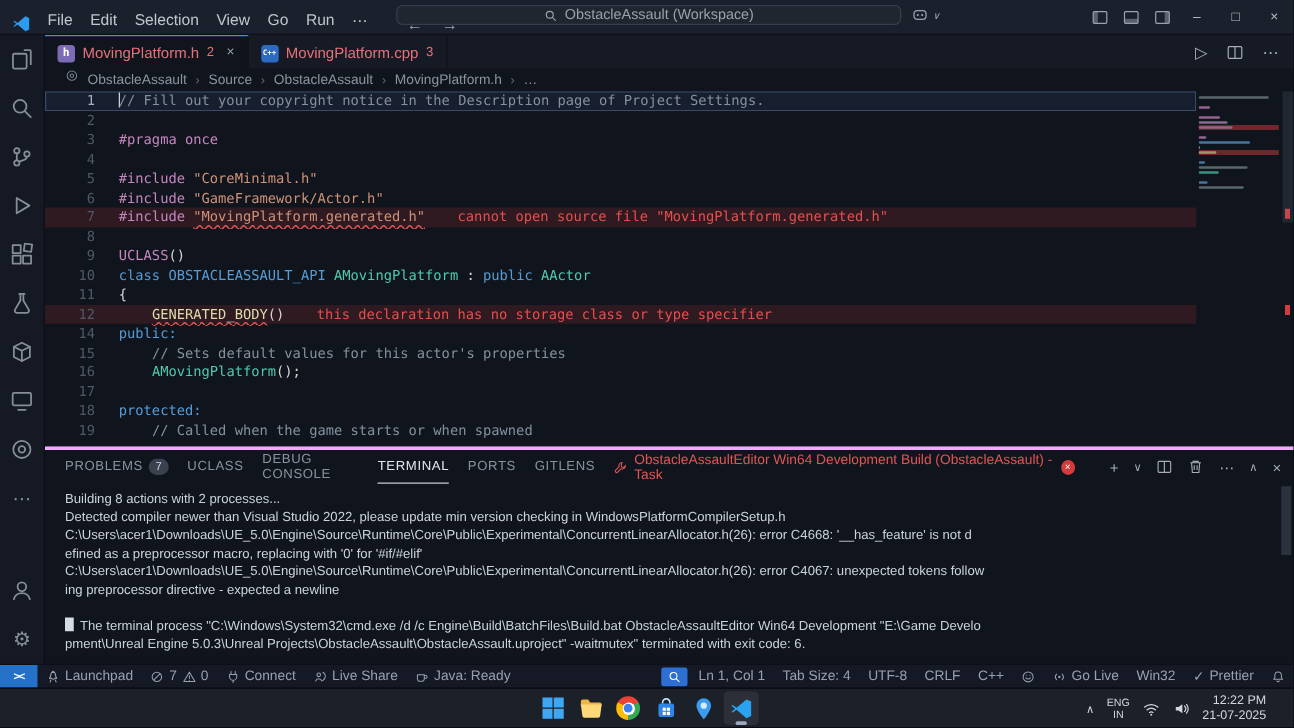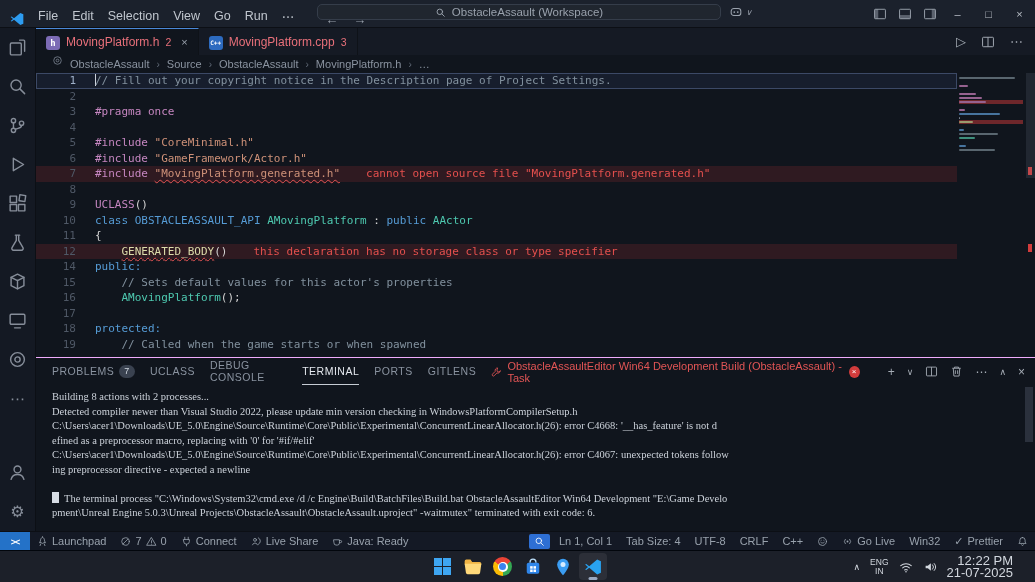--- a/index.html
+++ b/index.html
@@ -61,34 +61,34 @@
 .cursor{display:inline-block;width:1px;height:12px;background:#cdd3dc;margin-right:-1px;vertical-align:-2px}
 .c-comment{color:#82919e}.c-preproc{color:#c586c0}.c-string{color:#ce9178}
 .c-kw{color:#569cd6}.c-type{color:#4ec9b0}.c-func{color:#dcdcaa}.c-plain{color:#d4d4d4}
 .minimap{position:absolute;top:3px;right:12px;width:64px}
 .mini-row{height:4px;display:flex;align-items:center}
 .mini-row i{display:block;height:2px;border-radius:1px}
 .mini-row.mini-err{background:rgba(226,61,61,.45)}
 .ruler-mark{position:absolute;right:3px;width:4px;height:8px;background:#d23c3c}
 .code-scrollbar{position:absolute;right:0;top:0;width:9px;height:105px;background:rgba(125,137,158,.16)}
 
-.panel{height:174px;border-top:1px solid #f0abfc;background:#10151d;display:flex;flex-direction:column}
+.panel{height:174px;border-top:3px solid #f0abfc;background:#10151d;display:flex;flex-direction:column}
 .panel-head{height:27px;display:flex;align-items:center;padding:0 10px 0 16px}
 .ptabs{display:flex;height:27px}
 .ptab{font-size:10.5px;letter-spacing:.5px;color:#8a93a0;margin-right:15px;display:flex;align-items:center;gap:5px;border-bottom:1px solid transparent}
 .ptab.active{color:#e4e8ee;border-bottom-color:#c6ccd4}
 .pbadge{background:#3a4250;border-radius:8px;font-size:9px;padding:0 5px;line-height:13px;color:#d2d8e0}
 .panel-right{margin-left:auto;display:flex;align-items:center;gap:28px}
 .task-item{display:flex;align-items:center;gap:5px;color:#e25555;font-size:11px}
 .task-item svg{width:12px;height:12px}
 .task-x{width:12px;height:12px;border-radius:50%;background:#d23c3c;color:#fff;font-size:8px;display:flex;align-items:center;justify-content:center}
 .pact{color:#a6adb6;display:flex;gap:12px;align-items:center;font-size:12px}
 .pact svg{width:13px;height:13px}
 .terminal{flex:1;position:relative;overflow:hidden;padding:5px 0 0 16px;
-  font-family:Liberation Serif, serif;font-size:10.5px;line-height:14.5px;color:#ccd2da}
+  font-family:Liberation Sans, sans-serif;font-size:10.5px;line-height:14.5px;color:#ccd2da}
 .trow{white-space:pre;height:14.5px}
 .tcursor{display:inline-block;width:7px;height:11px;background:#d6dce4;margin-right:5px;vertical-align:-1px}
 .panel-scroll{position:absolute;right:2px;top:2px;width:8px;height:55px;background:rgba(125,137,158,.25)}
 
 .statusbar{height:19px;background:#141925;display:flex;align-items:center;font-size:11px;color:#98a1ac;border-top:1px solid #0c0f15}
 .sb-item{display:flex;align-items:center;gap:4px;padding:0 7px;height:19px;white-space:nowrap}
 .sb-item svg{width:11px;height:11px}
 .sb-remote{background:#2472c8;color:#fff;width:30px;justify-content:center;padding:0}
 .remote-glyph{font-size:9px;font-weight:bold;letter-spacing:-1px;font-style:normal}
 .sb-search{background:#2e6fd4;color:#fff;border-radius:2px;height:15px;margin:2px 2px;padding:0 5px}
@@ -103,21 +103,21 @@
 .win-logo i{height:8px;background:#3ea6f2}
 .chrome{width:19px;height:19px;border-radius:50%;position:relative;
   background:conic-gradient(from -60deg,#ea4335 0 120deg,#34a853 120deg 240deg,#fbbc05 240deg 360deg)}
 .chrome::before{content:"";position:absolute;inset:4.5px;background:#fff;border-radius:50%}
 .chrome::after{content:"";position:absolute;inset:6px;background:#3b82f0;border-radius:50%}
 .tb-app svg{width:20px;height:20px}
 .tb-tray{margin-left:auto;display:flex;align-items:center;gap:10px;padding-right:8px;color:#d2d7de}
 .tray-chev{font-size:9px}
 .lang{font-size:8.5px;line-height:9px;text-align:center}
 .tb-tray svg{width:14px;height:14px}
-.clock{text-align:right;font-size:13px;line-height:11.5px}
+.clock{text-align:right;font-size:10px;line-height:11.5px}
 .peek{width:4px;height:100%;border-left:1px solid #3a3f49}
 </style>
 </head>
 <body>
 
 <div class="window">
 
   <header class="titlebar">
     <span class="vslogo">
       <svg width="16" height="16" viewBox="0 0 24 24">

